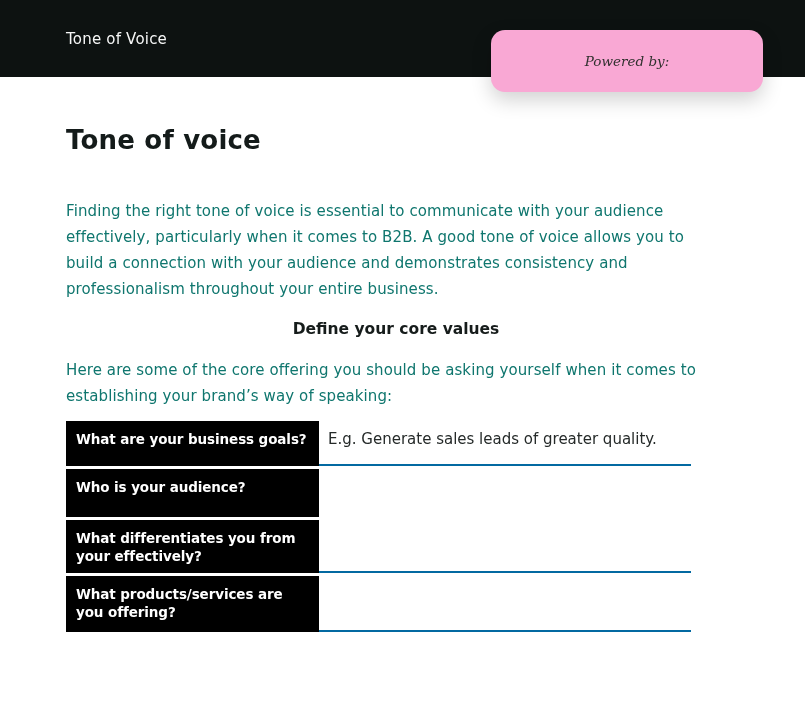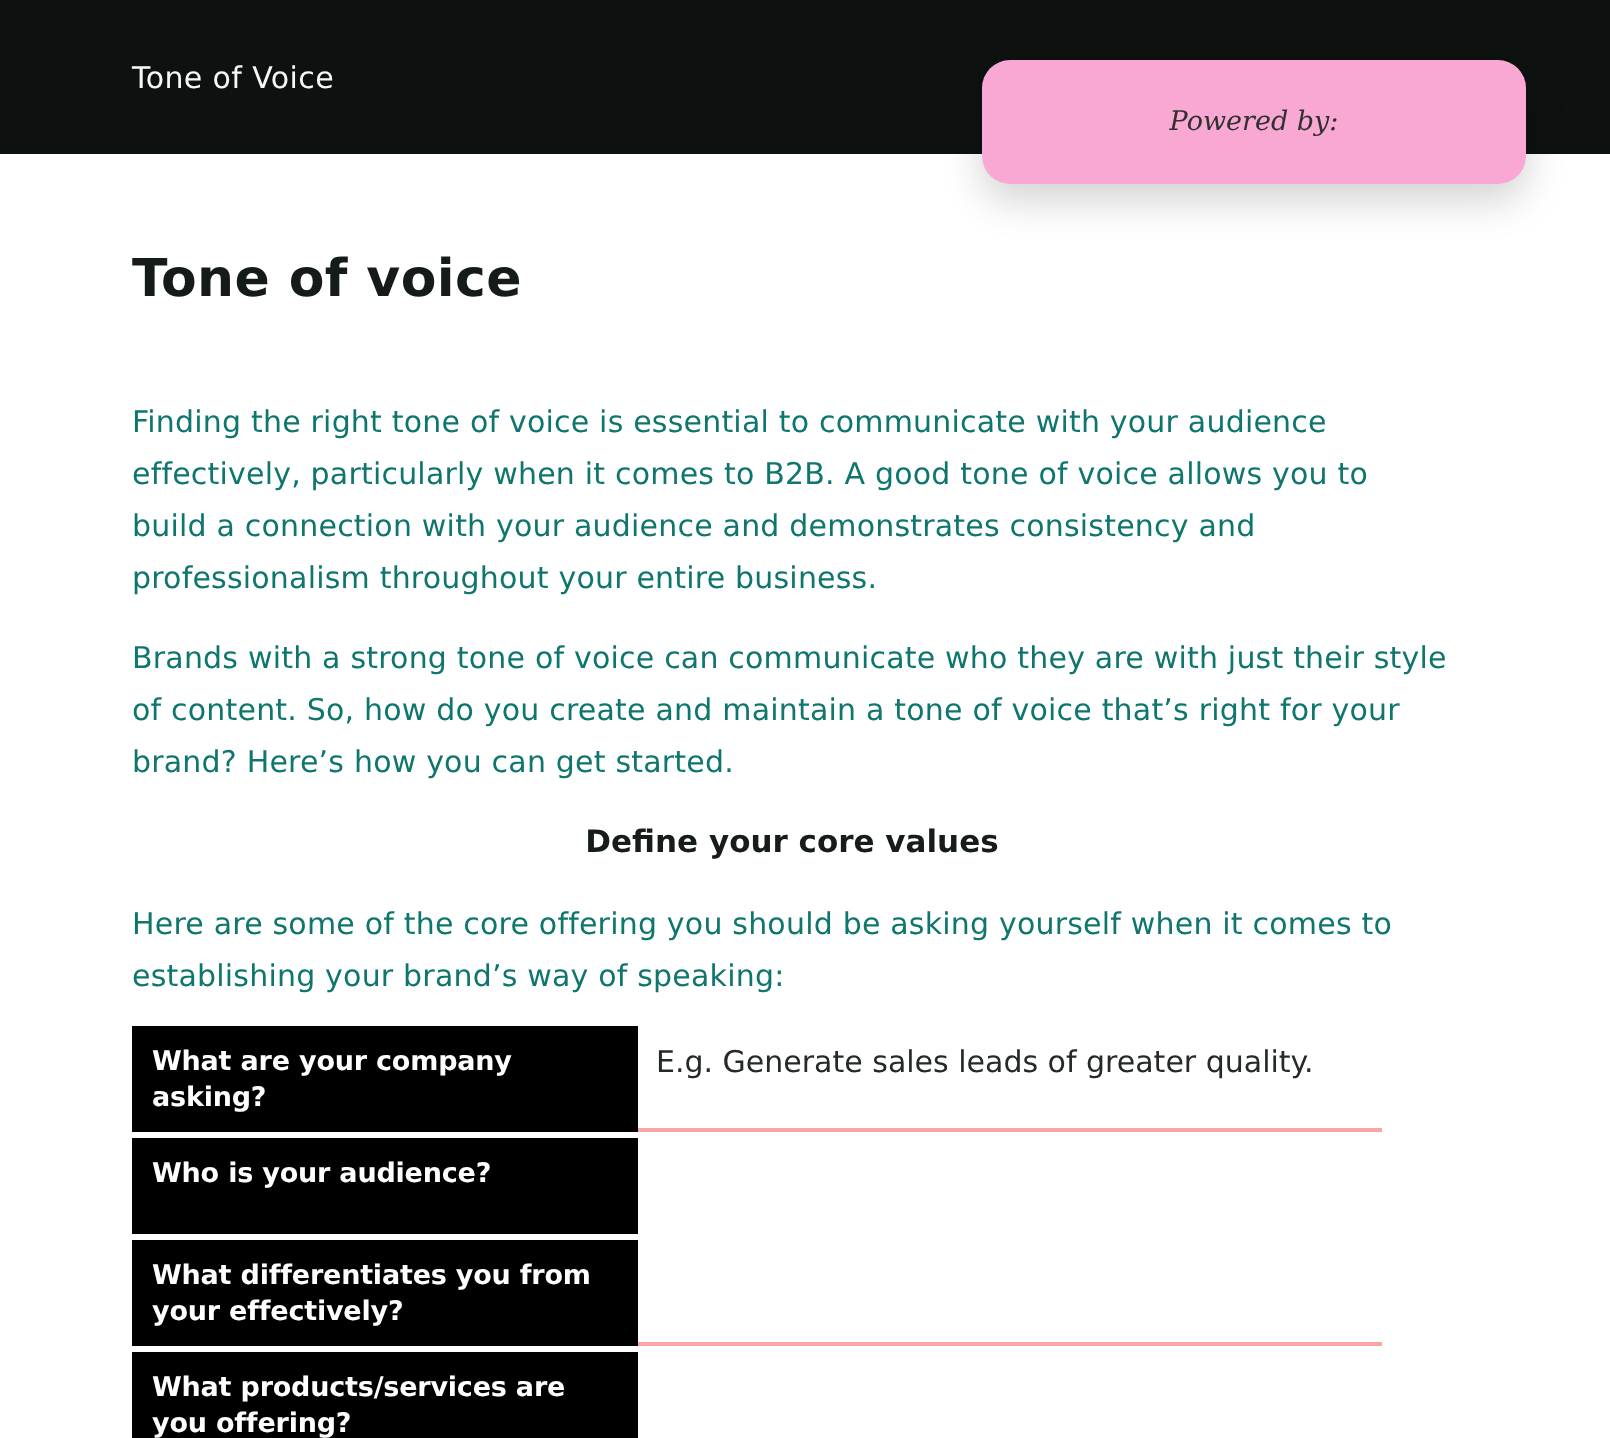--- a/index.html
+++ b/index.html
@@ -107,21 +107,21 @@
     background: #000000;
     color: #ffffff;
     font-weight: 700;
     font-size: 13.5px;
     line-height: 17.5px;
     letter-spacing: -0.1px;
     padding: 10px 6px 8px 10px;
   }
   .acell {
     width: 372px;
-    border-bottom: 2px solid #fca5a5;
+    border-bottom: 2px solid #0369a1;
     font-size: 15px;
     line-height: 18px;
     color: #252a29;
     padding: 9px 12px 6px 9px;
   }
 </style>
 </head>
 <body>
 
 <header class="app-header">
@@ -129,29 +129,28 @@
 </header>
 
 <div class="badge">
   <span class="powered">Powered by:</span>
 </div>
 
 <main class="article">
   <h1>Tone of voice</h1>
 
   <p>Finding the right tone of voice is essential to communicate with your audience effectively, particularly when it comes to B2B. A good tone of voice allows you to build a connection with your audience and demonstrates consistency and professionalism throughout your entire business.</p>
-  <p>Brands with a strong tone of voice can communicate who they are with just their style of content. So, how do you create and maintain a tone of voice that’s right for your brand? Here’s how you can get started.</p>
 
   <h4>Define your core values</h4>
 
   <p class="intro">Here are some of the core offering you should be asking yourself when it comes to establishing your brand’s way of speaking:</p>
 
   <div class="qtable">
     <div class="trow">
-      <div class="qcell">What are your company asking?</div>
+      <div class="qcell">What are your business goals?</div>
       <div class="acell">E.g. Generate sales leads of greater quality.</div>
     </div>
     <div class="trow">
       <div class="qcell">Who is your audience?</div>
     </div>
     <div class="trow">
       <div class="qcell">What differentiates you from your effectively?</div>
       <div class="acell"></div>
     </div>
     <div class="trow">

